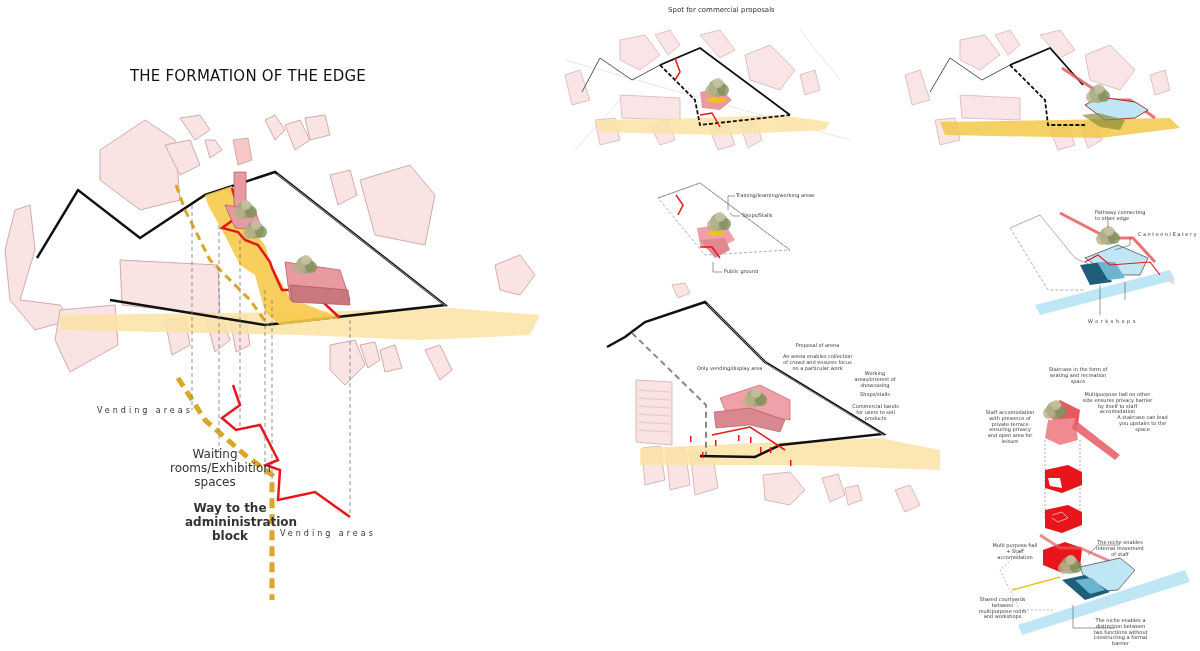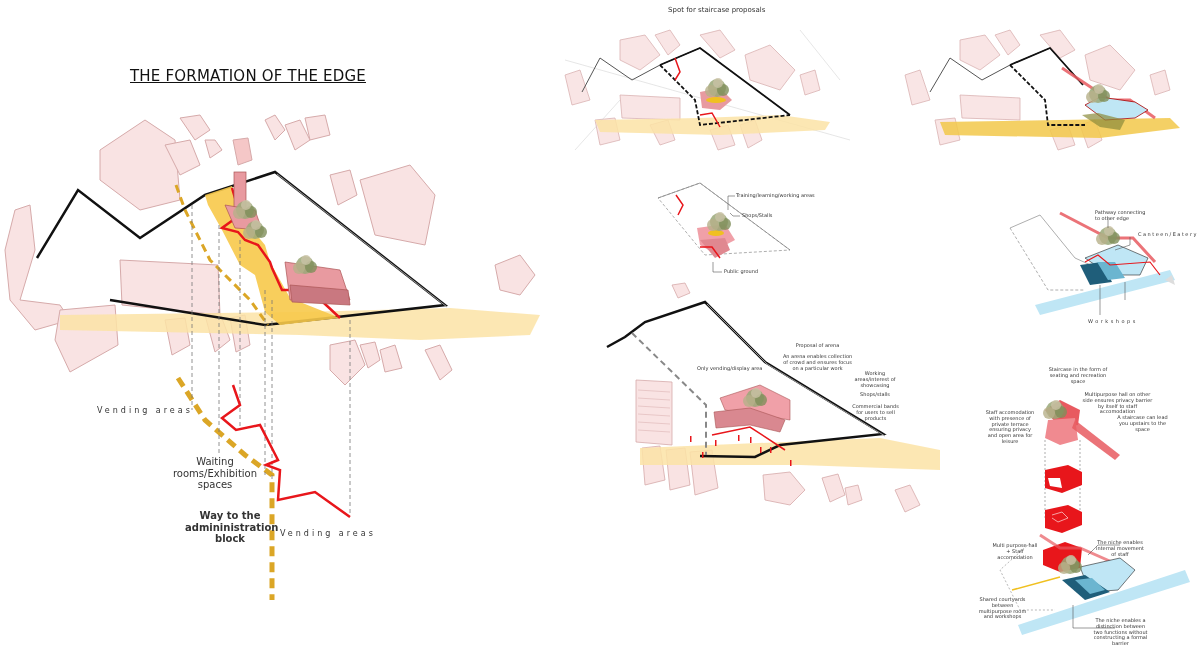--- a/index.html
+++ b/index.html
@@ -3,21 +3,21 @@
 <meta charset="utf-8">
 <style>
   html,body{margin:0;padding:0;background:#fff;}
   body{width:1200px;height:651px;position:relative;overflow:hidden;font-family:"DejaVu Sans",sans-serif;color:#222;}
   svg{position:absolute;left:0;top:0;}
   .lbl{position:absolute;font-family:"DejaVu Sans",sans-serif;color:#333;line-height:1.15;}
   .title{font-size:15px;letter-spacing:0.2px;color:#111;}
   .sp{letter-spacing:3px;font-size:8px;}
   .s7{font-size:7px;}
   .s6{font-size:5px;}
-  .s8{font-size:10px;margin-top:8px;}
+  .s8{font-size:12px;}
   .c{text-align:center;}
 </style>
 </head>
 <body>
 
 <svg width="1200" height="651" viewBox="0 0 1200 651">
   <defs>
     <g id="tree">
       <circle cx="0" cy="0" r="9" fill="#9aa878" opacity="0.85"></circle>
       <circle cx="-6" cy="3" r="6" fill="#b7b08a" opacity="0.8"></circle>
@@ -241,28 +241,28 @@
     <g stroke="#888" stroke-width="0.6" fill="none" stroke-dasharray="2,2">
       <polyline points="1030,543 1000,570 1020,610 1055,610"></polyline>
     </g>
     <g stroke="#555" stroke-width="0.6" fill="none">
       <polyline points="1088,555 1098,545 1120,545"></polyline>
       <polyline points="1073,605 1073,628 1115,628"></polyline>
     </g>
   </g>
 </svg>
 
-<div class="lbl title" style="left:130px;top:68px;text-decoration:underline;">THE FORMATION OF THE EDGE</div>
+<div class="lbl title" style="left:130px;top:68px;">THE FORMATION OF THE EDGE</div>
 
 <div class="lbl sp" style="left:97px;top:406px;">Vending areas</div>
 <div class="lbl s8 c" style="left:170px;top:448px;width:90px;">Waiting rooms/Exhibition spaces</div>
 <div class="lbl s8 c" style="left:185px;top:502px;width:90px;font-weight:bold;">Way to the admininistration block</div>
 <div class="lbl sp" style="left:280px;top:529px;">Vending areas</div>
 
-<div class="lbl s7" style="left:668px;top:6px;">Spot for staircase proposals</div>
+<div class="lbl s7" style="left:668px;top:6px;">Spot for commercial proposals</div>
 
 <div class="lbl s6" style="left:736px;top:193px;">Training/learning/working areas</div>
 <div class="lbl s6" style="left:742px;top:213px;">Shops/Stalls</div>
 <div class="lbl s6" style="left:724px;top:269px;">Public ground</div>
 
 <div class="lbl s6" style="left:697px;top:366px;">Only vending/display area</div>
 <div class="lbl s6 c" style="left:780px;top:343px;width:75px;">Proposal of arena</div>
 <div class="lbl s6 c" style="left:780px;top:354px;width:75px;">An arena enables collection of crowd and ensures focus on a particular work</div>
 <div class="lbl s6 c" style="left:850px;top:371px;width:50px;">Working areas/interest of showcasing</div>
 <div class="lbl s6 c" style="left:855px;top:392px;width:40px;">Shops/stalls</div>

